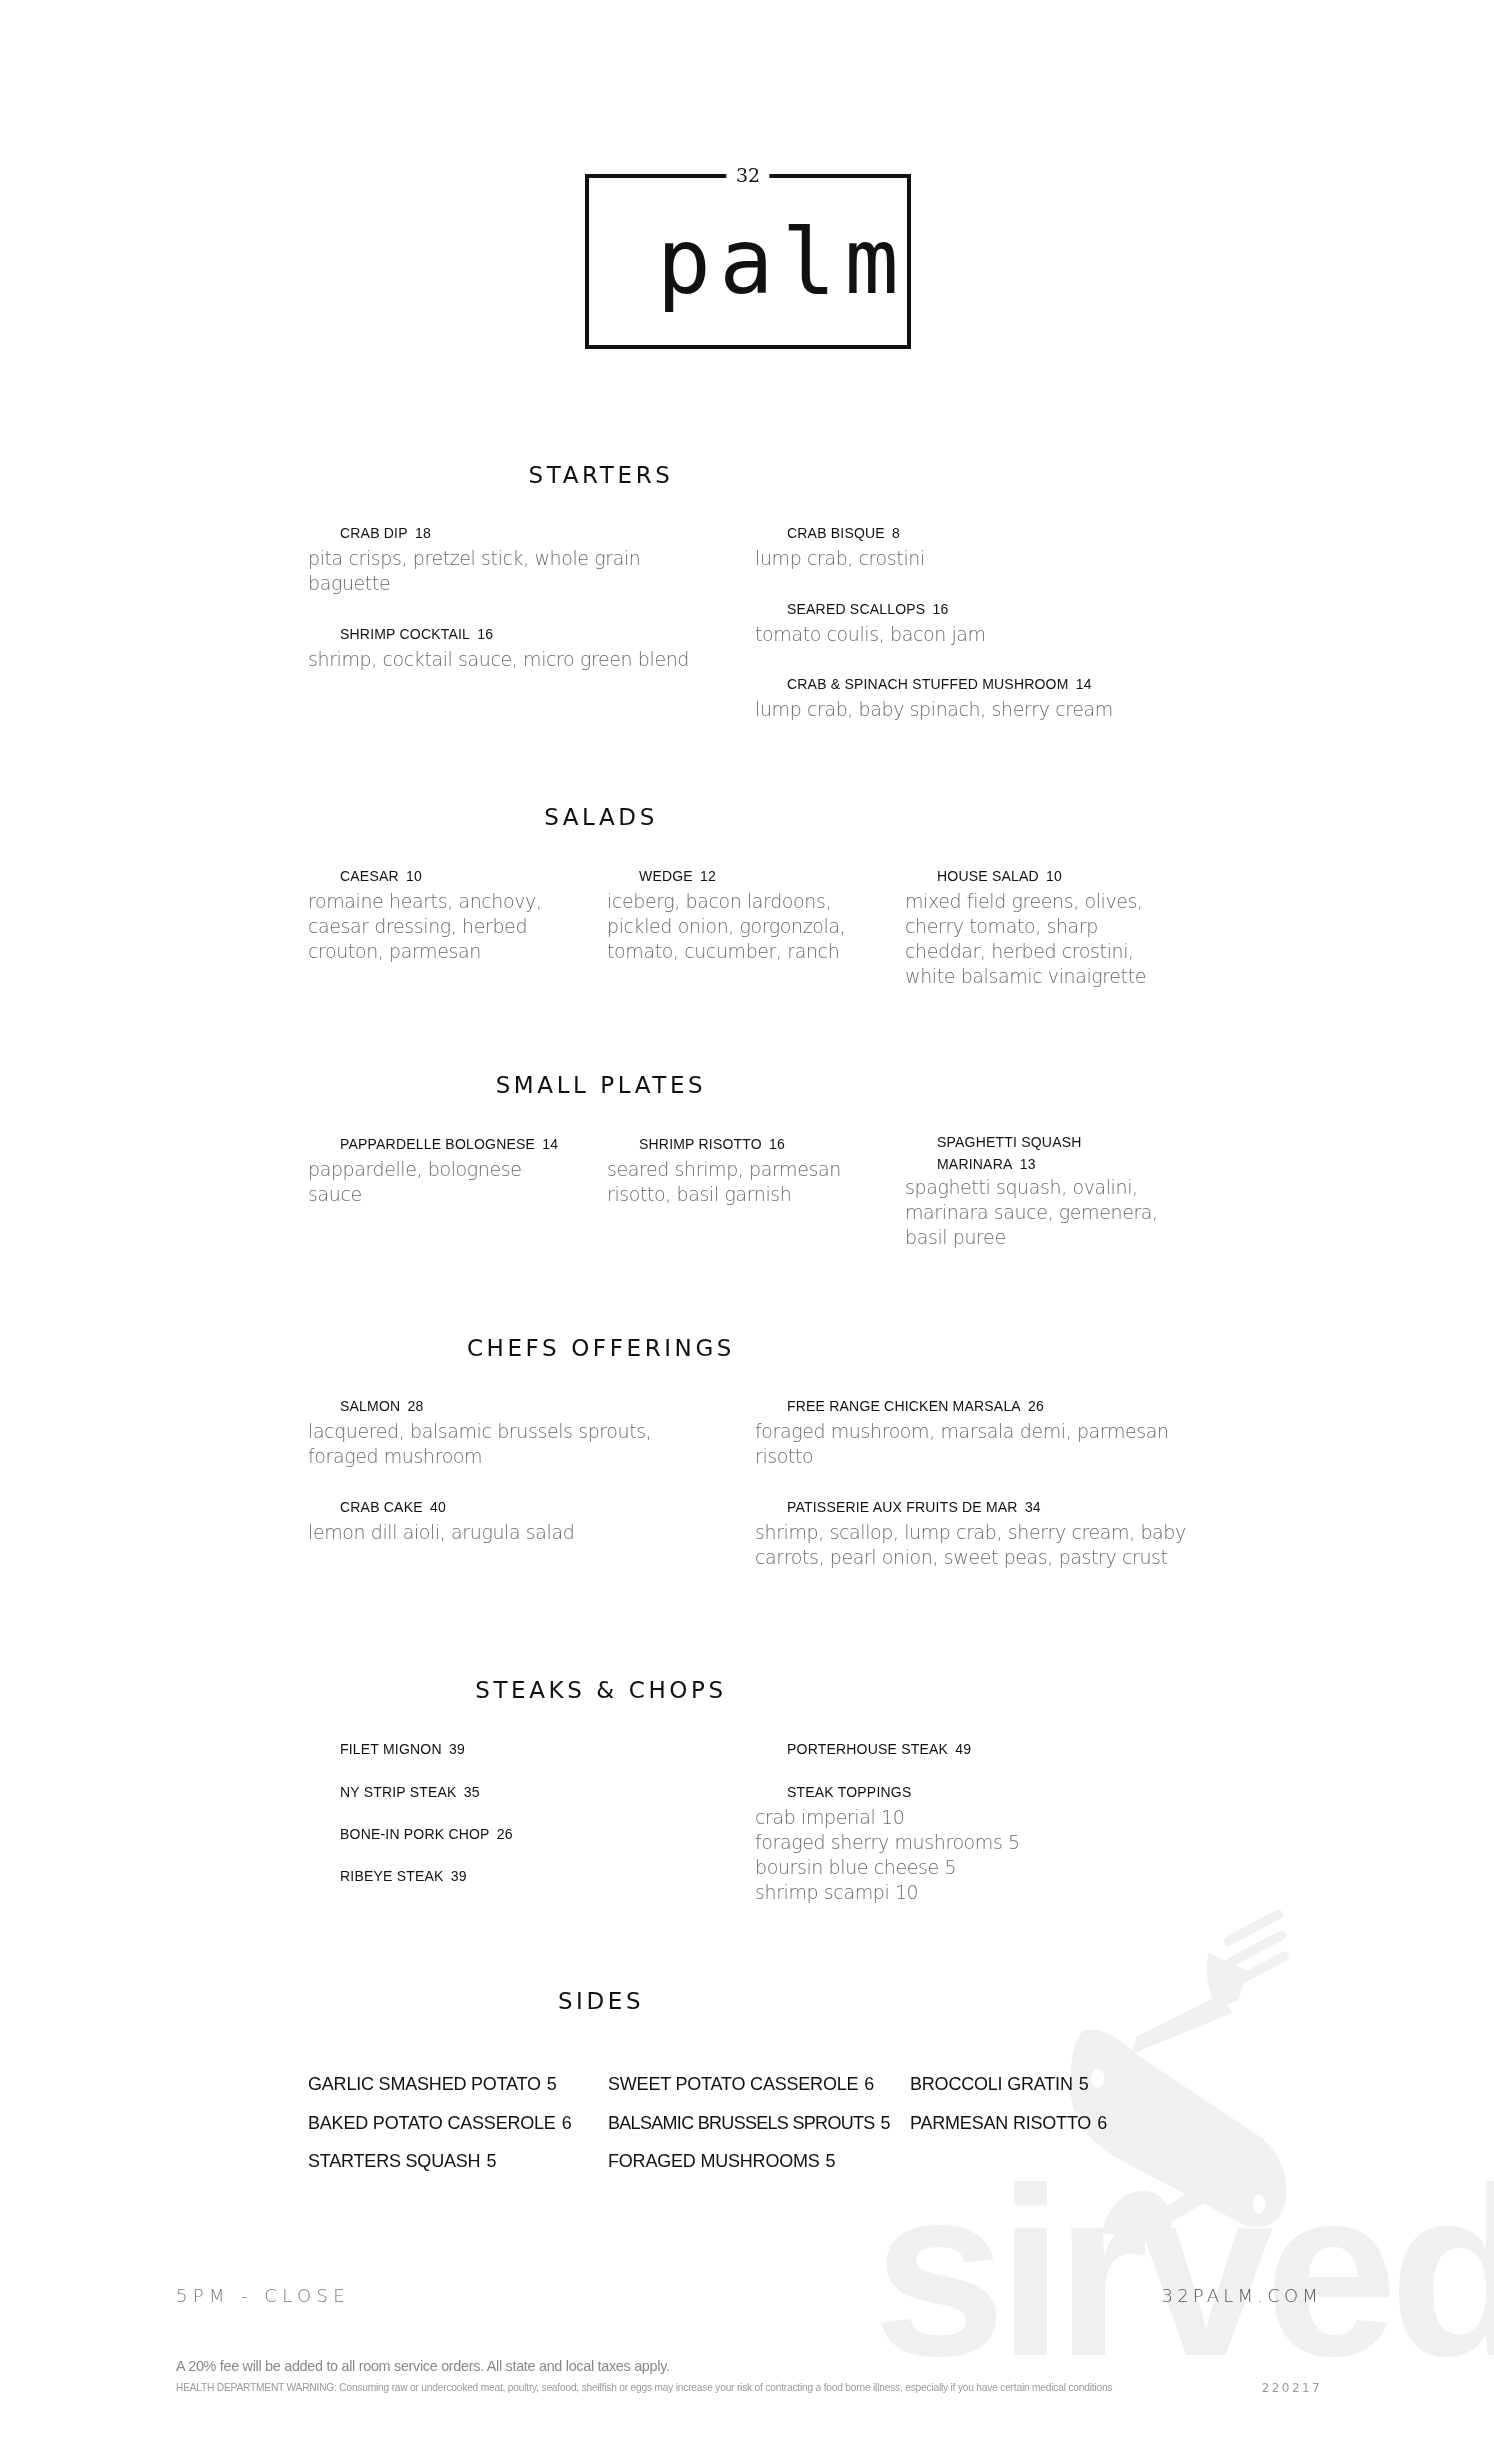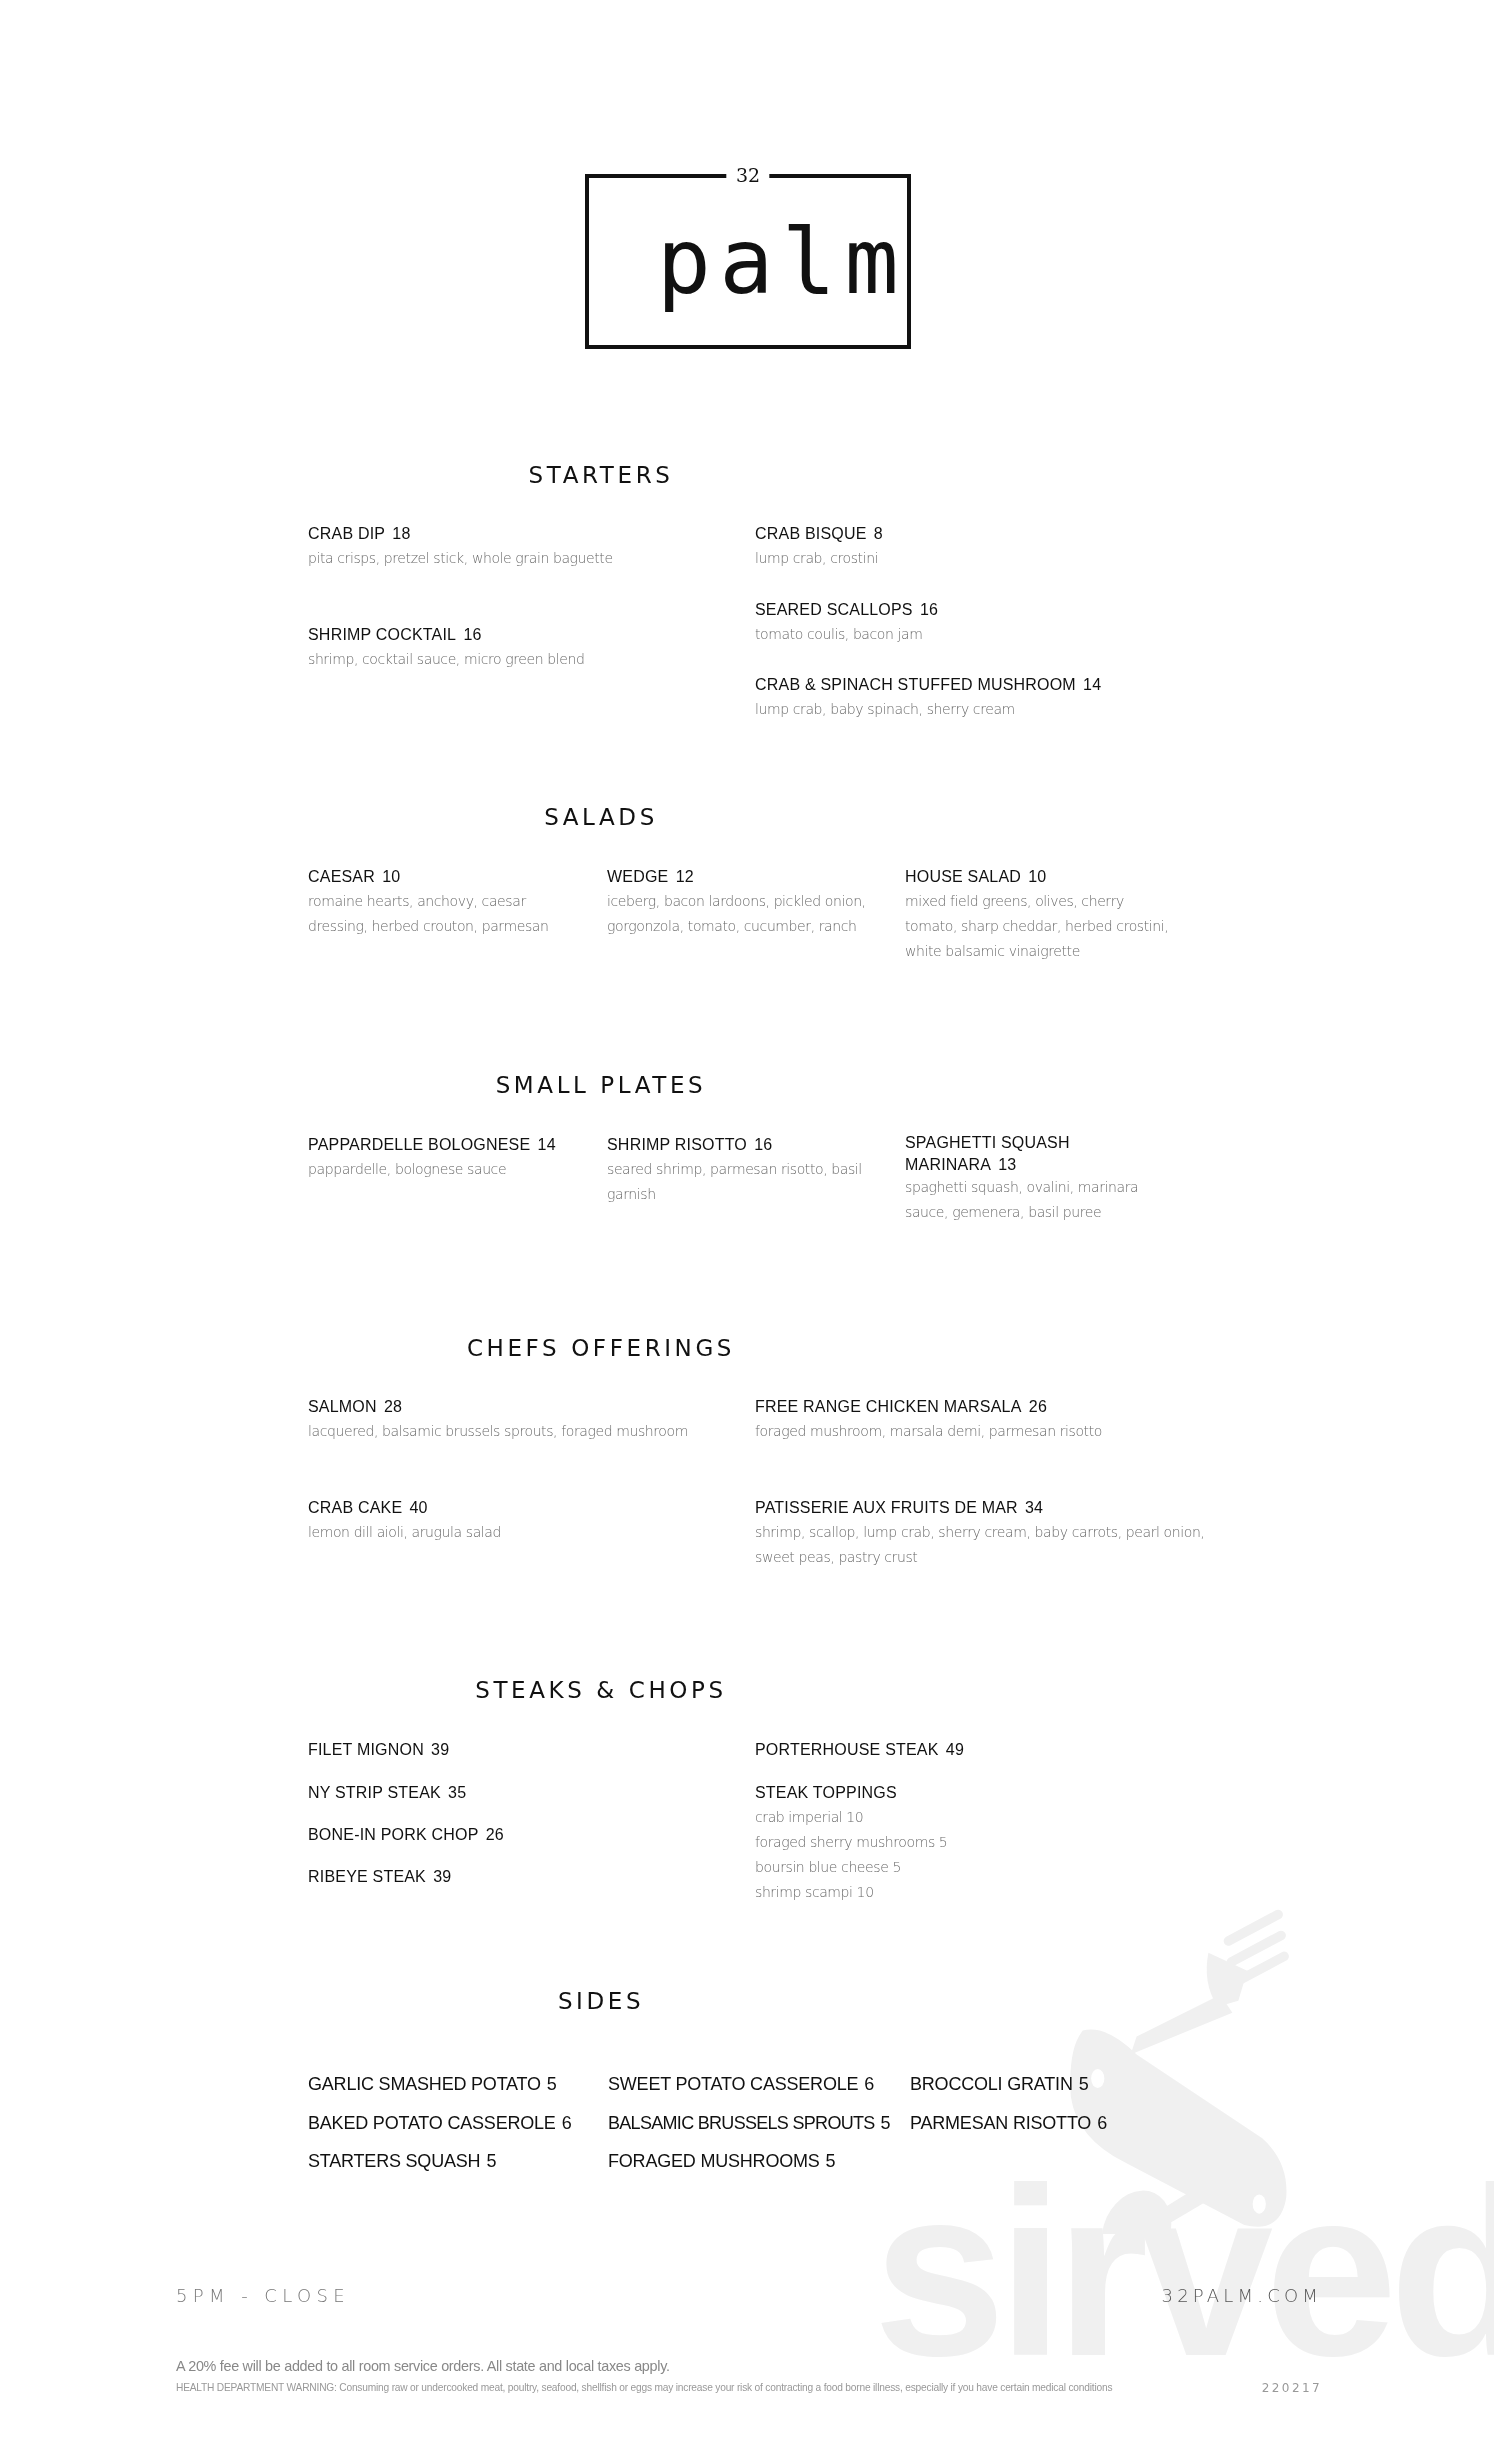--- a/index.html
+++ b/index.html
@@ -12,23 +12,23 @@
   
   .logo { position: absolute; left: 585px; top: 174px; width: 326px; height: 175px; box-sizing: border-box; border: 4.8px solid #111; }
   .logo-num { position: absolute; top: -13px; left: 50%; transform: translateX(-50%); background: #fff; padding: 0 9.6px; font-family: "DejaVu Serif", serif; font-size: 19px; color: #111; line-height: 21.5px; }
   .logo-word { position: absolute; left: 0; right: 0; top: 39px; text-align: right; font-family: "DejaVu Sans Mono", monospace; font-size: 90px; letter-spacing: 8.4px; color: #111; line-height: 1; font-weight: normal; }
 
   
   .section-title { position: absolute; left: 0; width: 1202px; text-align: center; font-family: "DejaVu Sans", sans-serif; font-size: 23px; letter-spacing: 3.6px; color: #111; line-height: 24px; }
 
   .item { position: absolute; width: 281px; }
   .item.wide { width: 442px; }
-  .item-name { font-family: "Liberation Sans", sans-serif; font-size: 16px; font-weight: normal; color: #111; line-height: 25px; letter-spacing: 0.2px; }
+  .item-name { font-family: "Liberation Sans", sans-serif; font-size: 14px; font-weight: normal; color: #111; line-height: 25px; letter-spacing: 0.2px; margin-left: 32px; }
   .item-name .price { margin-left: 7.2px; }
-  .item-desc { font-family: "DejaVu Sans", sans-serif; font-size: 14px; font-weight: 200; color: #6a6a6a; line-height: 25px; letter-spacing: -0.4px; }
+  .item-desc { font-family: "DejaVu Sans", sans-serif; font-size: 19px; font-weight: 200; color: #6a6a6a; line-height: 25px; letter-spacing: -0.4px; }
 
   .side-item { position: absolute; font-family: "Liberation Sans", sans-serif; font-size: 18px; color: #111; line-height: 21.5px; letter-spacing: -0.2px; white-space: nowrap; }
   .side-item .price { margin-left: 6px; }
 
   .footer-hours { position: absolute; left: 176px; top: 2285px; font-family: "DejaVu Sans", sans-serif; font-size: 18px; letter-spacing: 5.4px; color: #777; font-weight: 200; }
   .footer-site { position: absolute; right: 173px; top: 2285px; font-family: "DejaVu Sans", sans-serif; font-size: 18px; letter-spacing: 4.2px; color: #555; font-weight: 200; }
   .footer-fee { position: absolute; left: 176px; top: 2358px; font-family: "Liberation Sans", sans-serif; font-size: 14.4px; color: #888; letter-spacing: -0.3px; }
   .footer-warning { position: absolute; left: 176px; top: 2382px; font-family: "Liberation Sans", sans-serif; font-size: 10.2px; color: #999; letter-spacing: -0.2px; white-space: nowrap; }
   .footer-code { position: absolute; right: 173px; top: 2381px; font-family: "DejaVu Sans", sans-serif; font-size: 12px; letter-spacing: 2.4px; color: #999; }
 </style>

